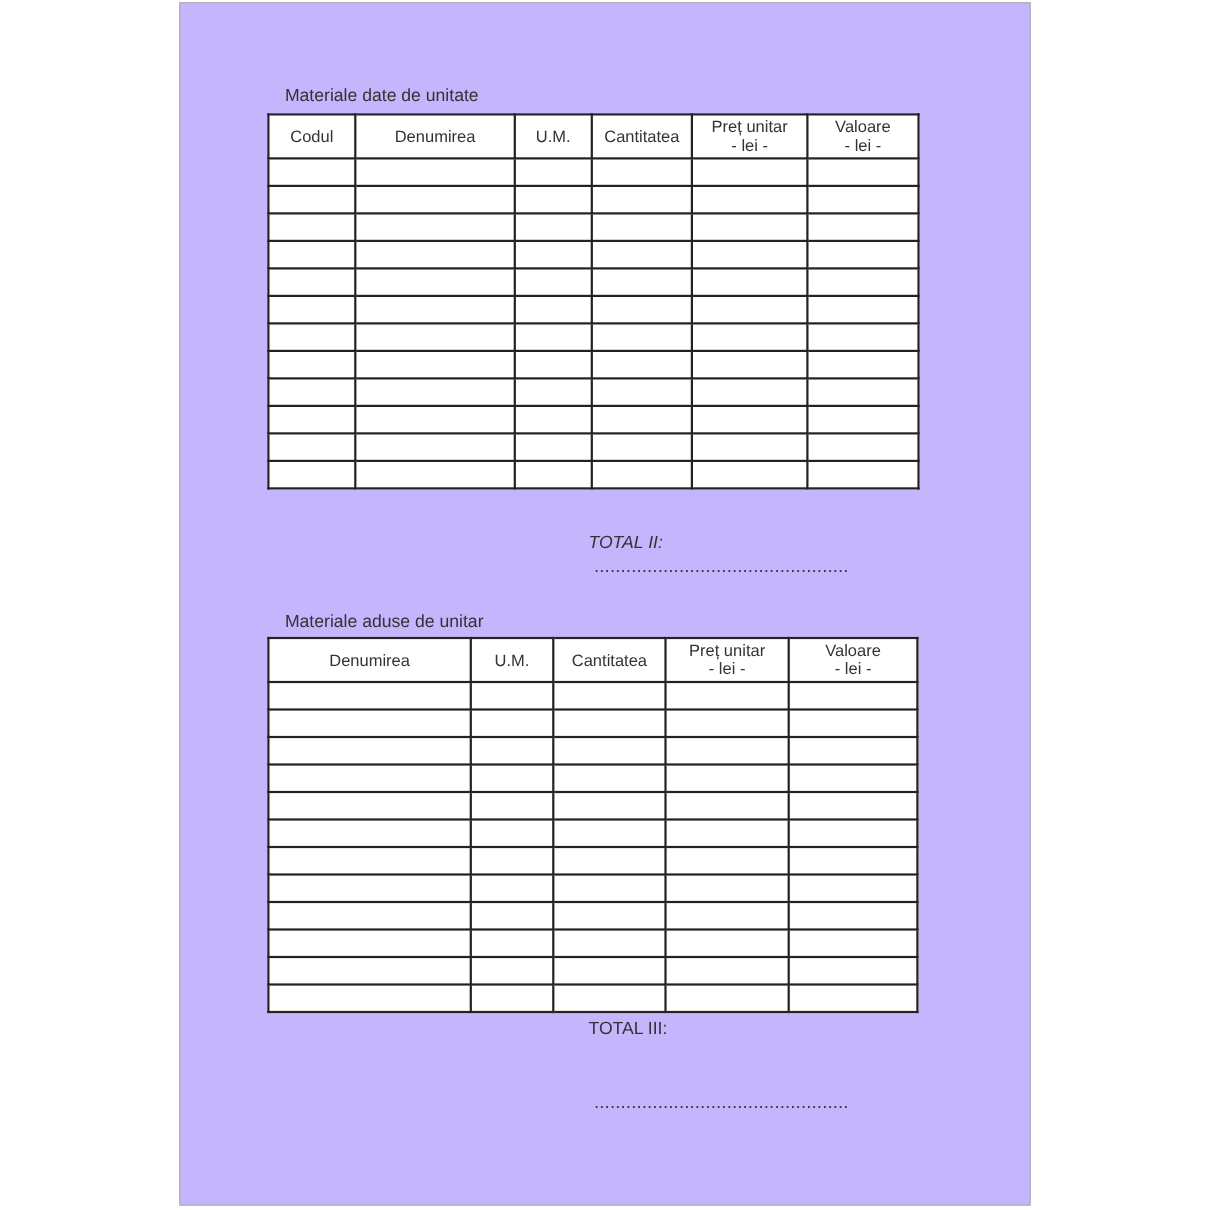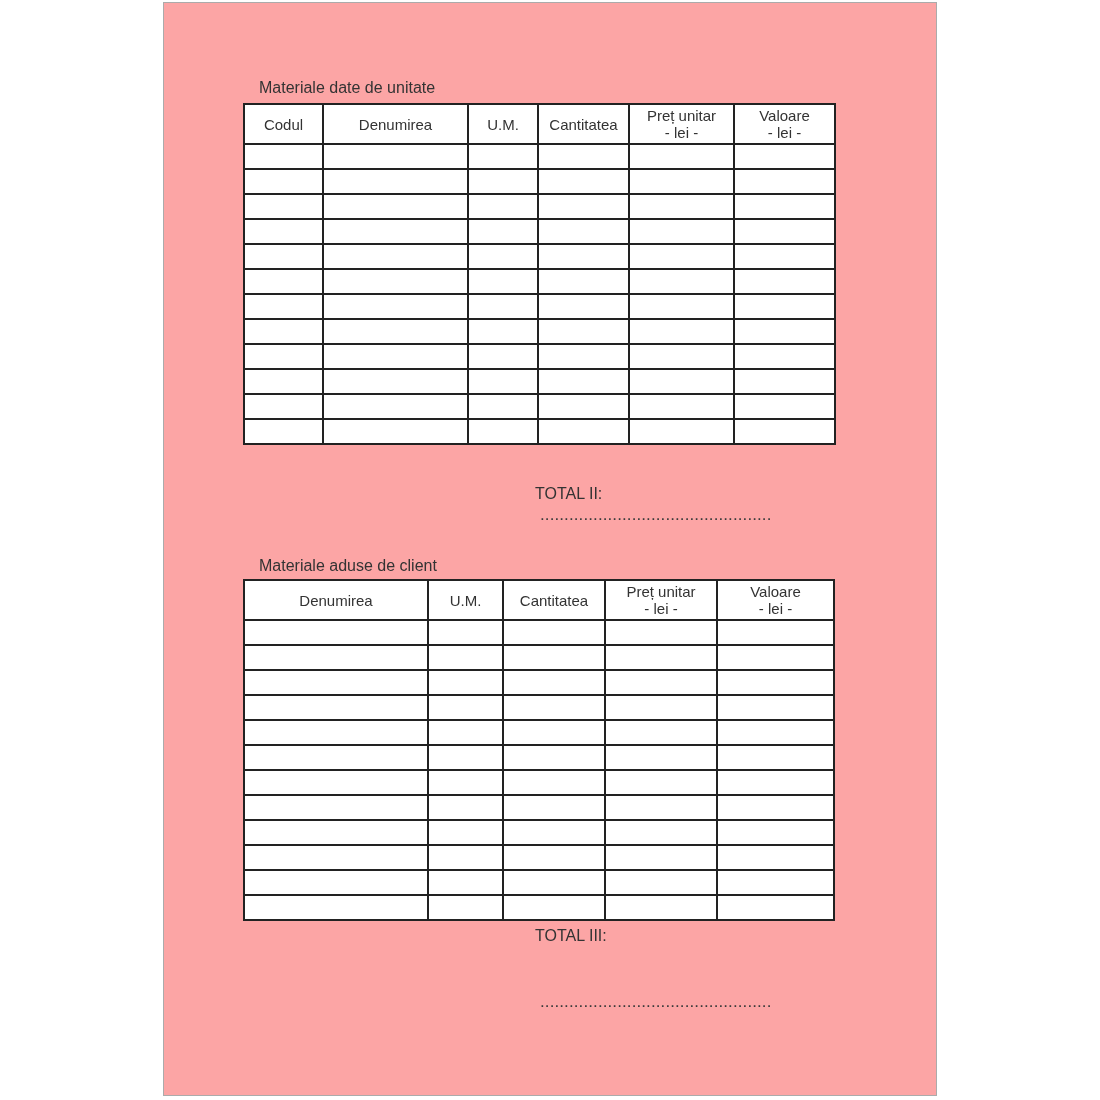--- a/index.html
+++ b/index.html
@@ -7,21 +7,21 @@
   body {
     width: 1100px; height: 1100px;
     background: #ffffff;
     font-family: "Liberation Sans", sans-serif;
     position: relative;
   }
   .page {
     position: absolute;
     left: 163px; top: 2px;
     width: 774px; height: 1094px;
-    background: #fca5a5;
+    background: #c4b5fd;
     border: 1px solid #ababab;
   }
   .section-title {
     position: absolute;
     font-size: 16px;
     line-height: 19px;
     color: #333333;
     white-space: nowrap;
   }
   .title-unit   { left: 95px; top: 75px; }
@@ -51,21 +51,21 @@
   .h-main, .h-sub { display: block; line-height: 17px; }
   .form-table td { height: 25px; }
 
   .total-label {
     position: absolute;
     font-size: 16px;
     line-height: 19px;
     color: #333333;
     white-space: nowrap;
   }
-  .total-ii  { left: 371px; top: 481px; }
+  .total-ii  { left: 371px; top: 481px; font-style: italic; }
   .total-iii { left: 371px; top: 923px; }
 
   .dotted-line {
     position: absolute;
     font-size: 17px;
     line-height: 17px;
     color: #3a3a3a;
     letter-spacing: 0.1px;
     white-space: nowrap;
   }
@@ -212,21 +212,21 @@
           <td></td>
           <td></td>
           <td></td>
         </tr>
       </tbody>
   </table>
 
   <div class="total-label total-ii">TOTAL II:</div>
   <div class="dotted-line dots-ii">................................................</div>
 
-  <div class="section-title title-client">Materiale aduse de client</div>
+  <div class="section-title title-client">Materiale aduse de unitar</div>
 
   <table class="form-table table-client">
     <colgroup>
       <col style="width:184px">
         <col style="width:75px">
         <col style="width:102px">
       <col style="width:112px">
         <col style="width:117px">
     </colgroup>
     <thead>

